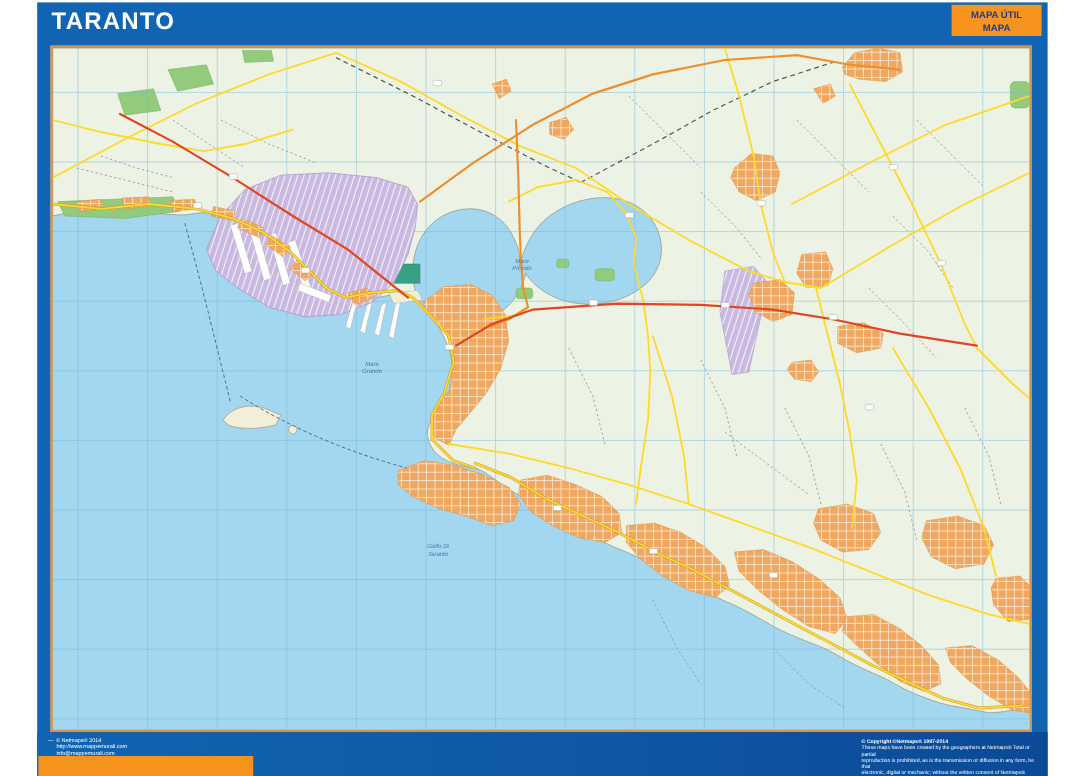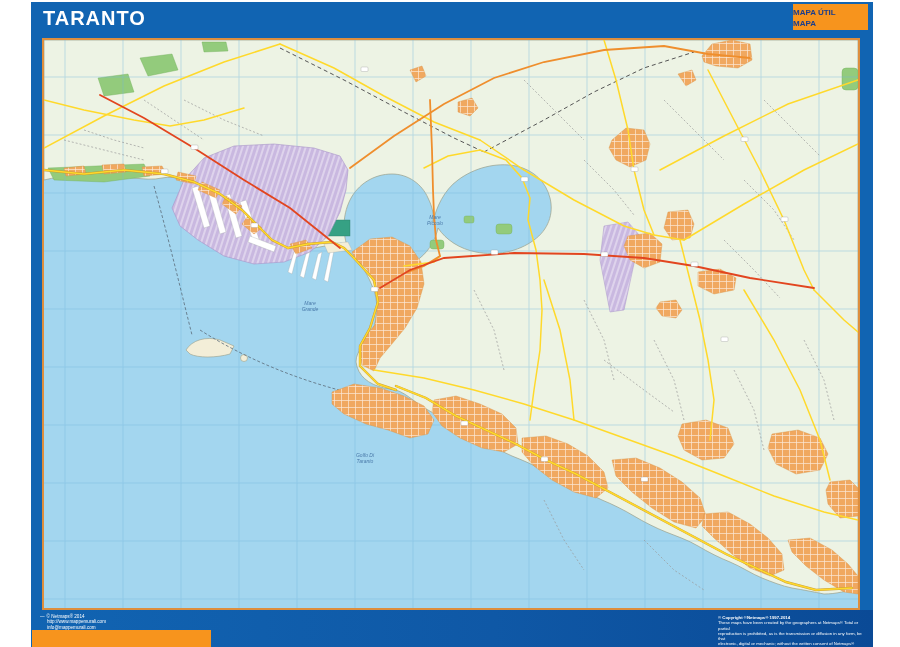--- a/index.html
+++ b/index.html
@@ -4,21 +4,21 @@
 <style>
   html,body{margin:0;padding:0;background:#ffffff;}
   body{width:900px;height:647px;position:relative;overflow:hidden;
        font-family:"Liberation Sans",sans-serif;}
   .poster{position:absolute;left:31px;top:2px;width:842px;height:645px;
           background:#1164b2;}
   .header-title{position:absolute;left:12px;top:5px;color:#ffffff;
           font-size:20px;font-weight:bold;letter-spacing:1px;}
   .badge{position:absolute;left:762px;top:2px;width:75px;height:26px;
          background:#f7941d;color:#1b3e8c;font-weight:bold;font-size:8px;
-         line-height:11px;padding-top:3px;box-sizing:border-box;}
+         text-align:center;line-height:11px;padding-top:3px;box-sizing:border-box;}
   .map-frame{position:absolute;left:11px;top:36px;width:818px;height:572px;
          border:2px solid #dd8e3e;box-sizing:border-box;background:#a3d6ef;}
   .map-frame svg{display:block;}
   .footer-left{position:absolute;left:9px;top:612px;color:#ffffff;
          font-size:4.6px;line-height:5.4px;white-space:nowrap;}
   .footer-left .dash{display:inline-block;margin-right:2px;}
   .footer-right{position:absolute;left:687px;top:613px;width:150px;color:#ffffff;
          font-size:4.3px;line-height:5.3px;}
   .footer-right .l0{font-weight:bold;}
   .footer-band{position:absolute;left:0;top:608px;width:842px;height:37px;

